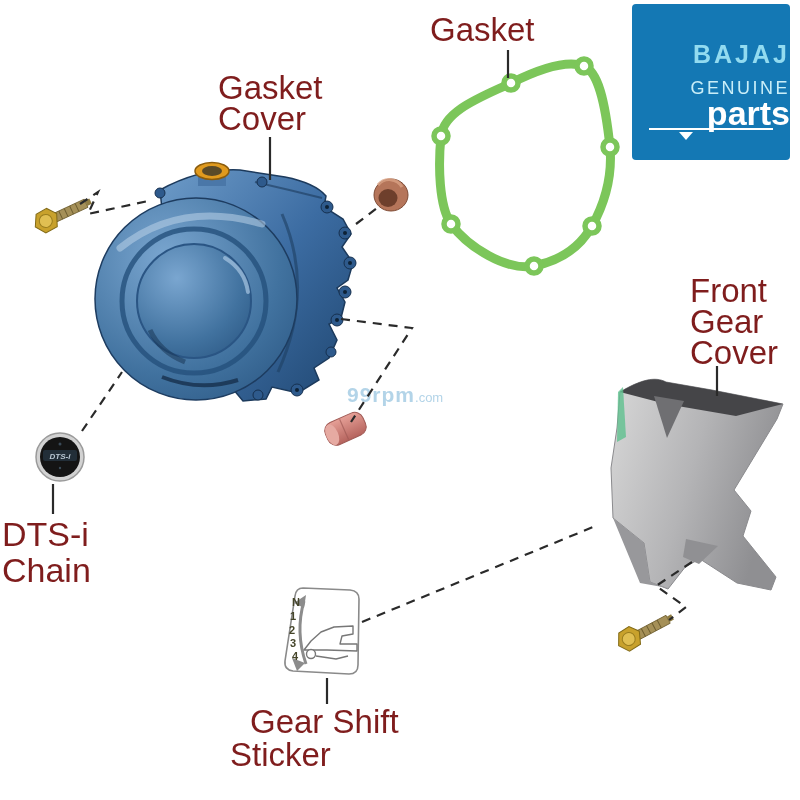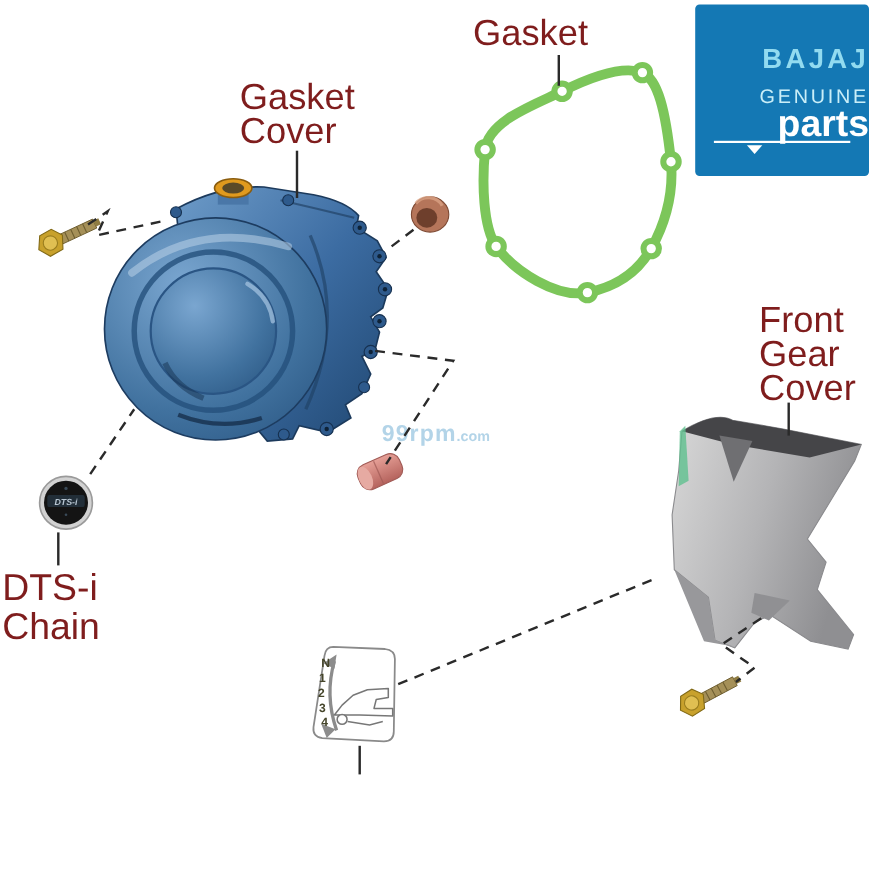--- a/index.html
+++ b/index.html
@@ -1,21 +1,21 @@
 <!DOCTYPE html>
 <html><head>
 <meta charset="utf-8">
 <style>
   html,body{margin:0;padding:0;background:#fff;}
   .stage{position:relative;width:800px;height:800px;background:#ffffff;overflow:hidden;
          font-family:"Liberation Sans", sans-serif;}
   svg.scene{position:absolute;left:0;top:0;z-index:2;}
   .watermark{position:absolute;left:347px;top:383px;z-index:1;color:#b3d4e8;
              font-weight:bold;font-size:21px;letter-spacing:1px;white-space:nowrap;}
-  .watermark .suffix{font-size:13px;letter-spacing:0;font-weight:bold;}
+  .watermark .suffix{font-size:13px;letter-spacing:0;font-weight:normal;}
   .lbl{position:absolute;z-index:3;color:#7f1d1d;font-size:33px;line-height:31px;
        white-space:nowrap;}
   .lbl-gasket{left:430px;top:14px;}
   .lbl-magneto{left:218px;top:72px;}
   .lbl-frontchain{left:662px;top:275px;margin-left:28px;}
   .lbl-dtsi{left:2px;top:516px;font-size:34px;line-height:36px;}
   .lbl-gearshift{left:230px;top:705px;line-height:33px;}
   .lbl-gearshift .indent{margin-left:20px;}
   .badge{position:absolute;left:632px;top:4px;width:158px;height:156px;z-index:3;
          background:#1478b4;border-radius:4px;text-align:right;}
@@ -191,20 +191,24 @@
   </div>
   <div class="lbl lbl-frontchain">
     <div>Front</div>
     <div>Gear</div>
     <div>Cover</div>
   </div>
   <div class="lbl lbl-dtsi">
     <div>DTS-i</div>
     <div>Chain</div>
   </div>
+  <div class="lbl lbl-gearshift">
+    <div class="indent">Gear Shift</div>
+    <div>Sticker</div>
+  </div>
 
   <div class="badge">
     <div class="badge-brand">BAJAJ</div>
     <div class="badge-genuine">GENUINE</div>
     <div class="badge-parts">parts</div>
     <div class="badge-rule">
       <span class="badge-tri"></span>
     </div>
   </div>
 

